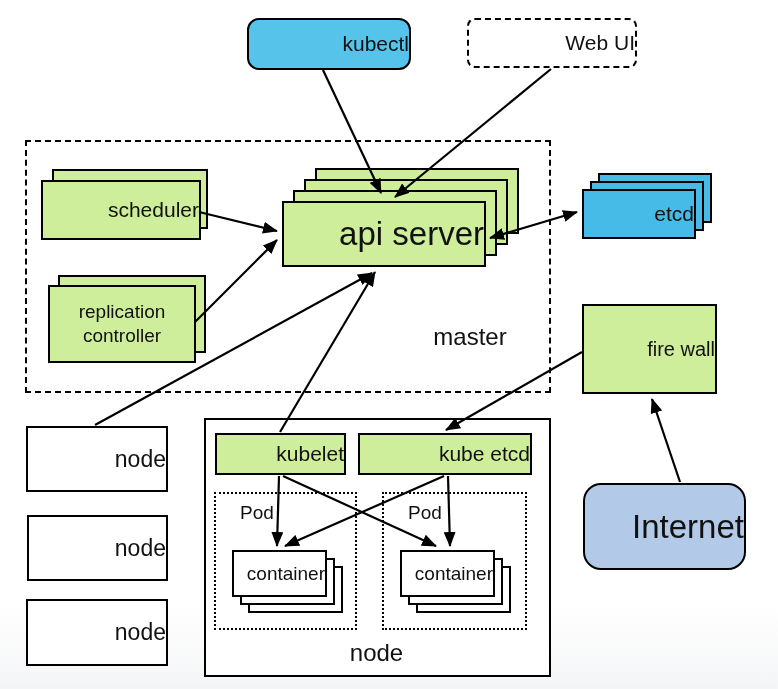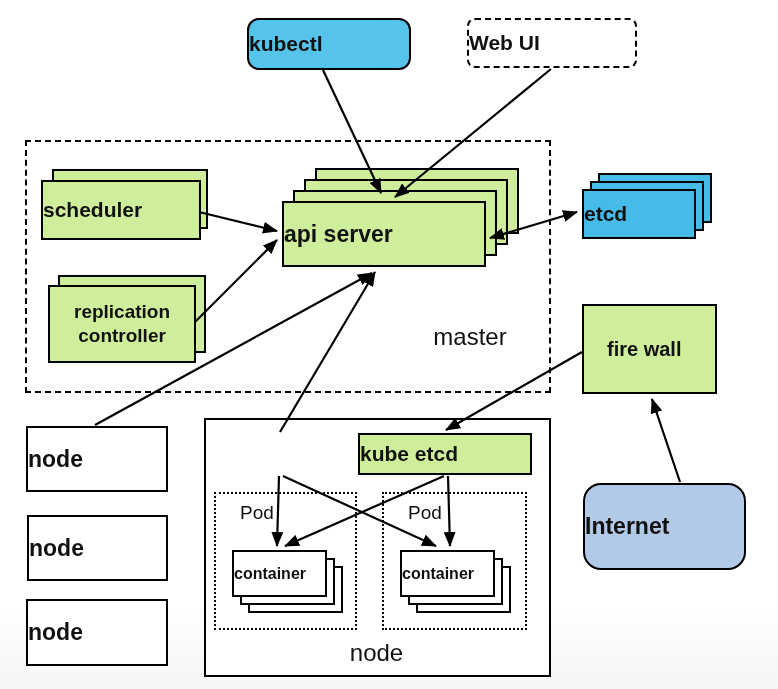--- a/index.html
+++ b/index.html
@@ -2,36 +2,36 @@
 <html style="--green: #cfee9b; --light-blue: #56c3ea; --etcd-blue: #47bbe8; --internet-blue: #b3c9e8; --line: #000000;"><head>
 <meta charset="utf-8">
 <style>
   html,body{margin:0;padding:0;background:#fff;}
   .canvas{
     position:relative;width:778px;height:689px;overflow:hidden;
     background:linear-gradient(180deg,#ffffff 0%,#ffffff 88%,#f4f5f6 100%);
     font-family:"Liberation Sans", sans-serif;color:#111;
   }
   .abs{position:absolute;box-sizing:border-box;}
-  .box{position:absolute;box-sizing:border-box;display:flex;align-items:center;justify-content:flex-start;text-align:center;font-weight:bold;}
+  .box{position:absolute;box-sizing:border-box;display:flex;align-items:center;justify-content:flex-end;text-align:center;}
   .green{background:var(--green,#cfee9b);border:2px solid #000;}
   .green-thick{background:var(--green,#cfee9b);border:2.5px solid #000;padding-left:23px;}
   .blue{background:var(--light-blue,#56c3ea);border:2.5px solid #000;}
   .etcdblue{background:var(--etcd-blue,#47bbe8);border:2px solid #000;}
   .paleblue{background:var(--internet-blue,#b3c9e8);border:2.5px solid #000;}
   .white{background:#fff;border:2.5px solid #000;}
   .dashed{border:2.5px dashed #000;background:transparent;}
   .dotted{border:2px dotted #000;background:transparent;}
   .stack{position:absolute;}
   .stack .box{position:absolute;}
   .lbl{display:flex;align-items:center;justify-content:center;text-align:center;}
   svg.arrows{position:absolute;left:0;top:0;z-index:60;pointer-events:none;}
   line.edge{stroke:var(--line,#000);stroke-width:2.2px;}
-  .f21{font-size:21px;} .f27{font-size:23px;} .f24{font-size:24px;}
-  .f23{font-size:23px;} .f20{font-size:20px;} .f19{font-size:19px;} .f18{font-size:16px;}
+  .f21{font-size:21px;} .f27{font-size:33px;} .f24{font-size:24px;}
+  .f23{font-size:23px;} .f20{font-size:20px;} .f19{font-size:19px;} .f18{font-size:19px;}
 </style>
 </head>
 <body>
 
 <div class="canvas">
 
   <svg class="arrows" id="arrow-layer" width="778" height="689" viewBox="0 0 778 689">
     <defs>
       <marker id="ah" markerUnits="userSpaceOnUse" markerWidth="16" markerHeight="12" refX="14" refY="6" orient="auto-start-reverse">
         <path d="M0,0 L15,6 L0,12 Z" fill="#000"></path>
@@ -108,20 +108,23 @@
   <div class="box white f23" style="left:27px;top:515px;width:141px;height:66px;z-index:5;">
     <span>node</span>
   </div>
   <div class="box white f23" style="left:26px;top:599px;width:142px;height:67px;z-index:5;">
     <span>node</span>
   </div>
 
   <div class="abs white" style="left:204px;top:418px;width:347px;height:259px;z-index:3;"></div>
   <div class="abs lbl f24" style="left:304px;top:638px;width:145px;height:30px;z-index:6;">node</div>
 
+  <div class="box green f21" style="left:215px;top:433px;width:131px;height:42px;z-index:6;">
+    <span>kubelet</span>
+  </div>
   <div class="box green f21" style="left:358px;top:433px;width:174px;height:42px;z-index:6;">
     <span>kube etcd</span>
   </div>
 
   <div class="abs dotted" style="left:214px;top:492px;width:143px;height:138px;z-index:4;">
     <div class="abs lbl f19" style="left:20px;top:7px;width:42px;height:24px;">Pod</div>
   </div>
   <div class="abs dotted" style="left:382px;top:492px;width:145px;height:138px;z-index:4;">
     <div class="abs lbl f19" style="left:20px;top:7px;width:42px;height:24px;">Pod</div>
   </div>

